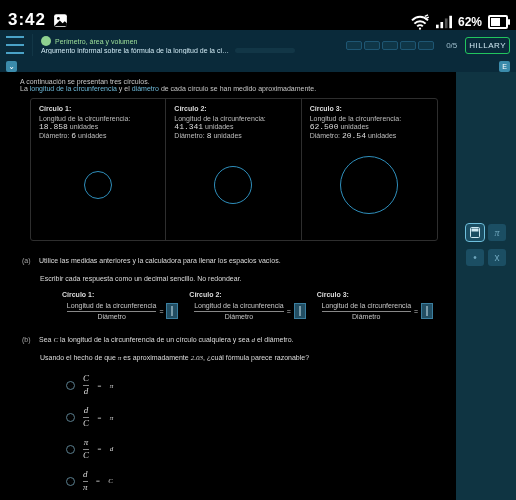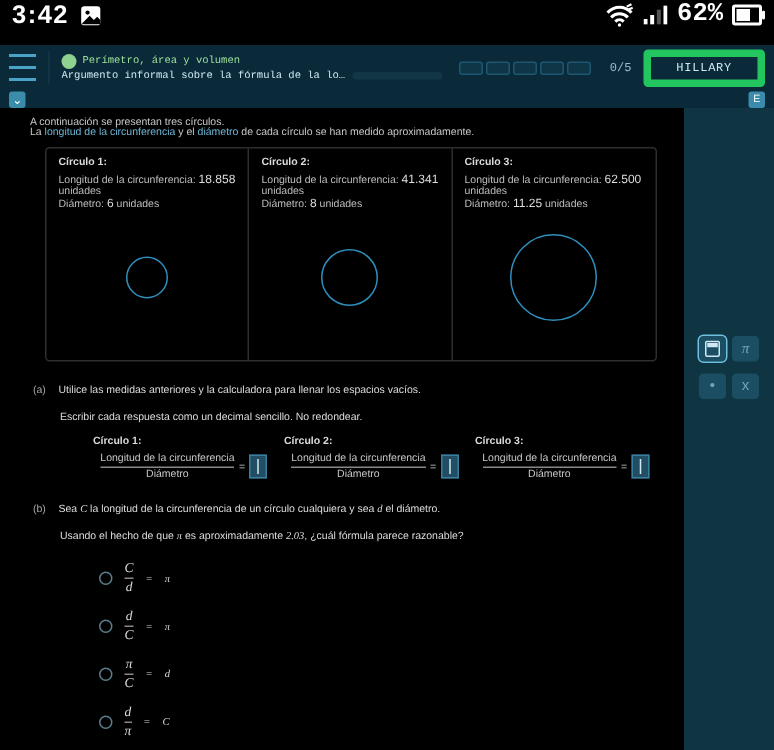--- a/index.html
+++ b/index.html
@@ -1,37 +1,37 @@
 <!DOCTYPE html>
 <html><head>
 <meta charset="utf-8">
 <style>
   html, body { margin:0; padding:0; font-family: Arial, Helvetica, sans-serif; background:#000; color:#ddd; width:516px; height:500px; overflow:hidden; }
   
-  .status-bar { height:30px; display:flex; align-items:flex-start; justify-content:space-between; padding:0 8px; color:#fff; font-weight:600; }
+  .status-bar { height:30px; display:flex; align-items:flex-end; justify-content:space-between; padding:0 8px; color:#fff; font-weight:600; }
   .sb-left { display:flex; align-items:center; gap:6px; font-size:17px; letter-spacing:1px; }
-  .sb-right { display:flex; align-items:center; gap:6px; font-size:17px;font-family:Liberation Mono, monospace; }
+  .sb-right { display:flex; align-items:center; gap:6px; font-size:12px; }
   .sb-right svg, .sb-left svg { display:block; }
   .battery-shell { width:16px; height:10px; border:2px solid #fff; border-radius:2px; position:relative; }
   .battery-shell::after { content:""; position:absolute; right:-4px; top:2px; width:2px; height:6px; background:#fff; border-radius:1px; }
   .battery-fill { position:absolute; left:1px; top:1px; bottom:1px; width:55%; background:#fff; }
 
   
-  .app-header { height:30px; background:#0a2a3a; display:flex; align-items:center; gap:8px; padding:0 6px; position:relative;font-family:Liberation Mono, monospace; }
+  .app-header { height:30px; background:#0a2a3a; display:flex; align-items:center; gap:8px; padding:0 6px; position:relative; }
   .menu-btn { width:18px; height:18px; display:flex; flex-direction:column; justify-content:space-between; padding:2px 0; }
   .menu-btn span { display:block; height:2px; background:#4aa2c7; }
   .vline { width:1px; height:22px; background:#123646; }
   .green-dot { width:10px; height:10px; background:#8fd18f; border-radius:50%; flex:none; }
   .topic-small { font-size:7px; color:#9de09a; }
   .topic-title { font-size:7px; color:#cfe8f2; white-space:nowrap; overflow:hidden; text-overflow:ellipsis; max-width:190px; }
   .progress-capsule { width:60px; height:5px; background:#123646; border-radius:4px; }
   .crown-boxes { display:flex; gap:2px; margin-left:auto; }
   .crown-boxes i { display:block; width:14px; height:7px; background:#0f3647; border:1px solid #1e5673; border-radius:2px; }
   .score { font-size:8px; color:#9fbecc; margin-left:4px; }
-  .user-chip { font-size:8px; color:#cfe8f2; border:5px solid #22c55e; padding:3px 17px; border-radius:3px; letter-spacing:0.5px; }
+  .user-chip { font-size:8px; color:#cfe8f2; border:1px solid #22c55e; padding:3px 3px; border-radius:3px; letter-spacing:0.5px; }
   .review-bar { height:12px; background:#0a2a3a; display:flex; align-items:center; justify-content:space-between; padding:0 6px; }
   .chev { width:11px; height:11px; background:#3b8bab; display:flex; align-items:center; justify-content:center; border-radius:2px; color:#fff; font-size:8px;}
   .edit-chip { width:11px; height:11px; background:#3b8bab; border-radius:2px; color:#fff; font-size:7px; display:flex; align-items:center; justify-content:center; }
 
   
   .main { display:flex; height:428px; }
   .content { width:456px; background:#000; overflow:hidden; }
   .sidepanel { width:60px; background:#0f3442; display:flex; flex-direction:column; align-items:center; padding-top:152px; gap:8px; }
   .keyrow { display:flex; gap:4px; }
   .key { width:18px; height:17px; background:#1b4e63; border-radius:3px; display:flex; align-items:center; justify-content:center; font-size:10px; color:#6ea6bd; }
@@ -39,21 +39,21 @@
 
   
   .pad { padding:6px 20px 0 20px; font-size:7px; color:#c7c7c7; }
   a.term { color:#6cb7d6; text-decoration:none; }
 
   .circles-card { margin:6px 18px 0 30px; border:1px solid #2e2e2e; border-radius:3px; display:grid; grid-template-columns:1fr 1fr 1fr; }
   .circ-cell { padding:6px 8px 10px 8px; border-right:1px solid #2e2e2e; }
   .circ-cell:last-child { border-right:none; }
   .circ-cell h4 { margin:0 0 3px 0; font-size:7px; color:#dcdcdc; font-weight:600; }
   .circ-cell .line { font-size:7px; color:#bdbdbd; }
-  .circ-cell .num { font-family: Liberation Sans, sans-serif; font-size:8px; color:#ddd; }
+  .circ-cell .num { font-family: Liberation Mono, monospace; font-size:8px; color:#ddd; }
   .circ-vis { height:90px; display:flex; align-items:center; justify-content:center; }
   .ring { border-radius:50%; border:1px solid #2f8fbc; }
 
   .part-label { font-size:7px; color:#a8a8a8; }
   .section { margin:8px 18px 0 22px; }
 
   .ratios { margin:6px 0 0 40px; display:grid; grid-template-columns:1fr 1fr 1fr; gap:6px; font-size:7px; color:#c7c7c7; }
   .ratios h5 { margin:0 0 4px 0; font-size:7px; font-weight:600; color:#dcdcdc; }
   .frac { display:inline-flex; flex-direction:column; align-items:center; line-height:1.1; }
   .frac .top, .frac .bot { font-size:7px; }
@@ -156,21 +156,21 @@
         <h4>Círculo 2:</h4>
         <div class="line"><span>Longitud de la circunferencia:</span> <span class="num">41.341</span> <span>unidades</span></div>
         <div class="line"><span>Diámetro:</span> <span class="num">8</span> <span>unidades</span></div>
         <div class="circ-vis">
             <div class="ring" style="width:36px;height:36px;"></div>
           </div>
       </div>
       <div class="circ-cell">
         <h4>Círculo 3:</h4>
         <div class="line"><span>Longitud de la circunferencia:</span> <span class="num">62.500</span> <span>unidades</span></div>
-        <div class="line"><span>Diámetro:</span> <span class="num">11.25</span> <span>unidades</span></div>
+        <div class="line"><span>Diámetro:</span> <span class="num">20.54</span> <span>unidades</span></div>
         <div class="circ-vis">
             <div class="ring" style="width:56px;height:56px;"></div>
           </div>
       </div>
     </div>
 
     <div class="section">
       <span class="part-label">(a)</span>
       <span style="font-size:7px; margin-left:4px;">Utilice las medidas anteriores y la calculadora para llenar los espacios vacíos.</span><br>
       <span style="font-size:7px; margin-left:18px;">Escribir cada respuesta como un decimal sencillo. No redondear.</span>

